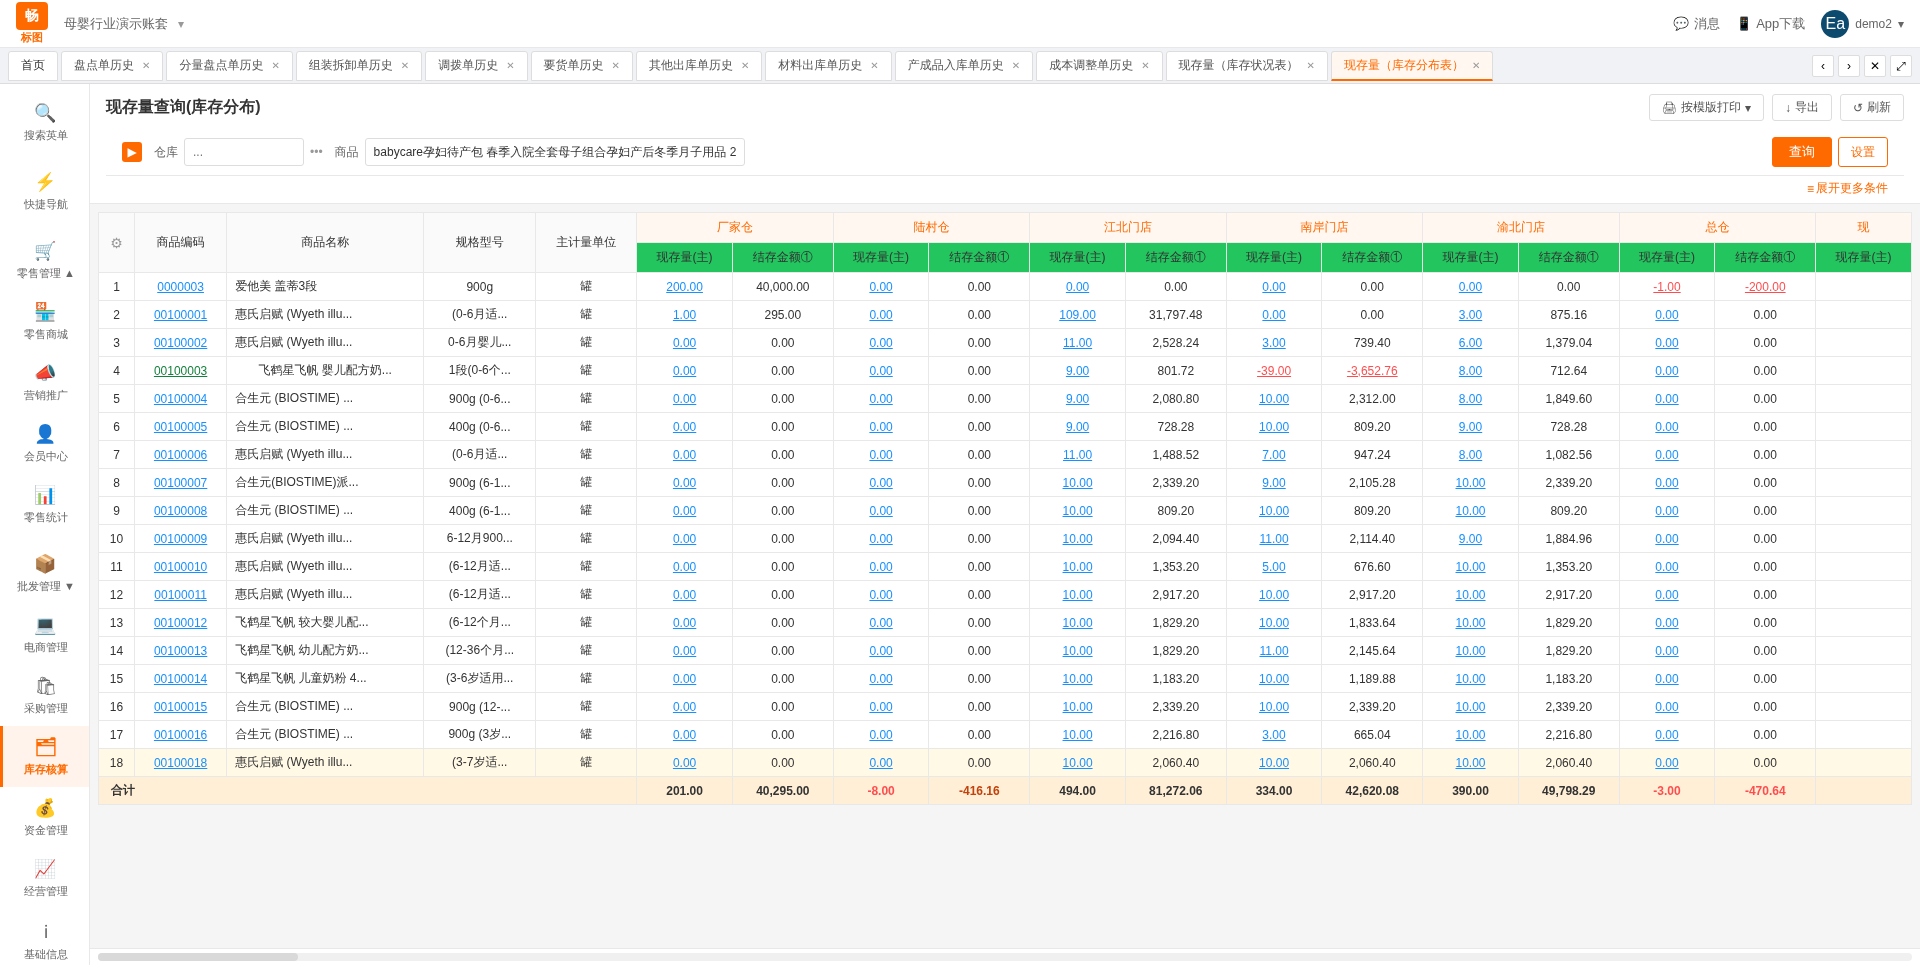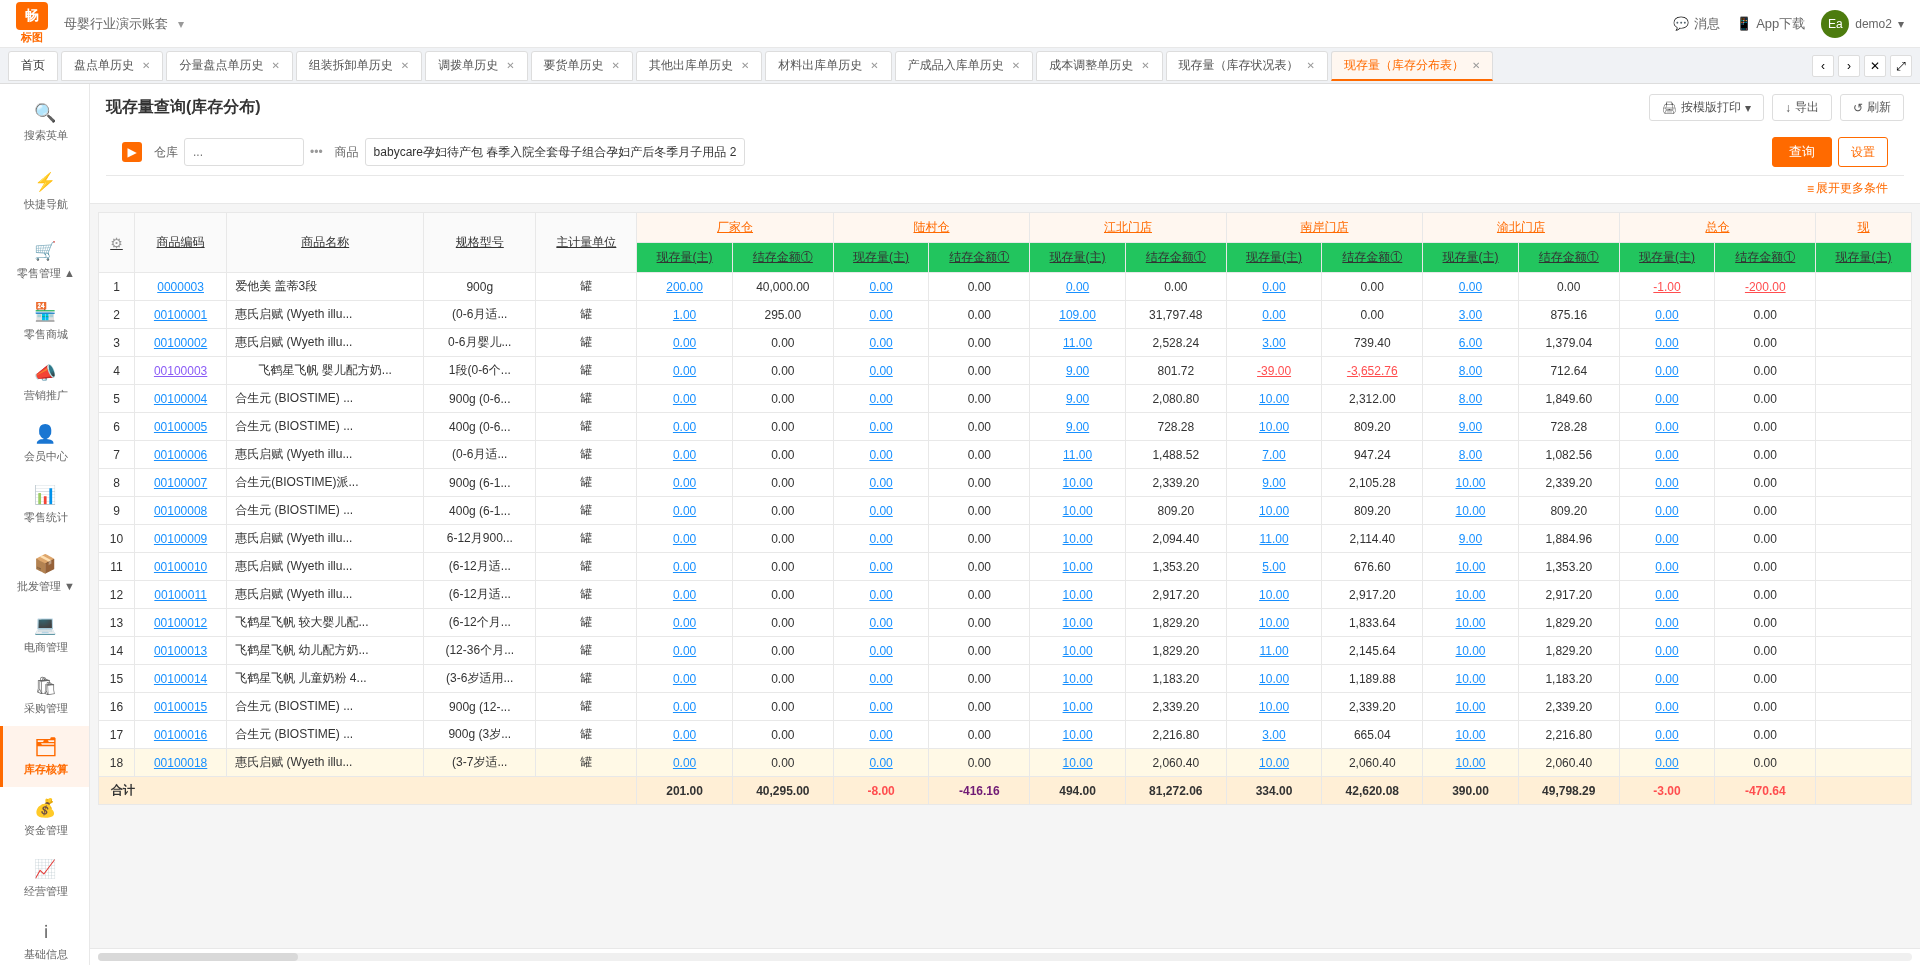--- a/index.html
+++ b/index.html
@@ -6,21 +6,21 @@
     body { font-family: 'Microsoft YaHei', Arial, sans-serif; font-size: 12px; background: #f5f5f5; color: #333; width: 1920px; min-height: 965px; overflow-x: hidden; }
 
     
     .top-bar { height: 48px; background: #fff; display: flex; align-items: center; justify-content: space-between; padding: 0 16px; border-bottom: 1px solid #e8e8e8; }
     .top-bar-left { display: flex; align-items: center; gap: 8px; }
     .logo-area { display: flex; flex-direction: column; align-items: center; color: #ff6a00; font-weight: bold; font-size: 11px; cursor: pointer; }
     .logo-icon { width: 32px; height: 28px; background: #ff6a00; border-radius: 4px; display: flex; align-items: center; justify-content: center; color: #fff; font-size: 14px; font-weight: bold; }
     .top-bar-right { display: flex; align-items: center; gap: 16px; color: #666; }
     .top-bar-right .msg-btn, .top-bar-right .app-btn { display: flex; align-items: center; gap: 4px; cursor: pointer; font-size: 13px; }
     .top-bar-right .user-area { display: flex; align-items: center; gap: 6px; cursor: pointer; }
-    .avatar { width: 28px; height: 28px; border-radius: 50%; background: #4d7c0f; display: flex; align-items: center; justify-content: center; color: #fff; font-size: 12px; }
+    .avatar { width: 28px; height: 28px; border-radius: 50%; background: #0c4a6e; display: flex; align-items: center; justify-content: center; color: #fff; font-size: 16px; }
 
     
     .tabs-bar { height: 36px; background: #f0f2f5; display: flex; align-items: center; padding: 0 8px; border-bottom: 1px solid #ddd; overflow-x: auto; white-space: nowrap; position: relative; }
     .tabs-bar::-webkit-scrollbar { display: none; }
     .tab-item { height: 30px; padding: 0 12px; display: inline-flex; align-items: center; gap: 4px; background: #fff; border: 1px solid #ddd; border-radius: 3px 3px 0 0; margin-right: 3px; cursor: pointer; font-size: 12px; color: #555; white-space: nowrap; flex-shrink: 0; }
     .tab-item.active { background: #fff7f0; border-bottom: 2px solid #ff6a00; color: #ff6a00; }
     .tab-item .close-icon { color: #999; font-size: 10px; margin-left: 4px; }
     .tab-item.home { background: #fff; color: #333; }
     .tabs-nav { display: flex; align-items: center; gap: 4px; margin-left: auto; flex-shrink: 0; }
     .tabs-nav button { width: 22px; height: 22px; border: 1px solid #ddd; background: #fff; cursor: pointer; border-radius: 2px; font-size: 12px; display: flex; align-items: center; justify-content: center; }
@@ -52,21 +52,21 @@
     .filter-item { display: flex; align-items: center; gap: 6px; }
     .filter-label { color: #666; font-size: 12px; white-space: nowrap; }
     .filter-input { height: 28px; border: 1px solid #ddd; border-radius: 3px; padding: 0 8px; font-size: 12px; color: #333; min-width: 80px; }
     .filter-input-long { min-width: 380px; color: #333; }
     .expand-btn { color: #ff6a00; cursor: pointer; font-size: 12px; display: flex; align-items: center; gap: 2px; margin-left: auto; }
     .orange-arrow { width: 20px; height: 20px; background: #ff6a00; color: #fff; border-radius: 3px; display: flex; align-items: center; justify-content: center; cursor: pointer; font-size: 12px; flex-shrink: 0; }
 
     
     .table-area { flex: 1; overflow: auto; background: #f5f5f5; padding: 8px; }
     .data-table { width: 100%; border-collapse: collapse; background: #fff; font-size: 12px; }
-    .data-table th { background: #fafafa; border: 1px solid #e8e8e8; padding: 6px 8px; text-align: center; font-weight: normal; color: #333; white-space: nowrap; position: sticky; top: 0; z-index: 2; text-decoration: underline; }
+    .data-table th { background: #fafafa; border: 1px solid #e8e8e8; padding: 6px 8px; text-align: center; font-weight: normal; color: #333; white-space: nowrap; position: sticky; top: 0; z-index: 2; }
     .data-table td { border: 1px solid #e8e8e8; padding: 5px 8px; text-align: center; white-space: nowrap; color: #333; }
     .data-table tr.summary-row td { background: #ffefd6; font-weight: bold; }
     .data-table tr.highlighted td { background: #fff9e6; }
     .data-table .num-link { color: #1890ff; text-decoration: underline; cursor: pointer; }
     .data-table .num-red { color: #ff4d4f; text-decoration: underline; cursor: pointer; }
     .data-table .num-normal { color: #333; }
     .data-table th.group-header { background: #fff7f0; color: #ff6a00; }
 
     .th-row-1 th { background: #fafafa; }
     .th-row-2 th { background: #22c55e; }
@@ -366,21 +366,21 @@
       <td><span class="num-link">3.00</span></td>
       <td class="num-normal">739.40</td>
       <td><span class="num-link">6.00</span></td>
       <td class="num-normal">1,379.04</td>
       <td><span class="num-link">0.00</span></td>
       <td class="num-normal">0.00</td>
       <td></td>
     </tr>
             <tr>
       <td>4</td>
-      <td style="color:#8b5cf6;cursor:pointer;text-decoration:underline;margin-left:9px;">00100003</td>
+      <td style="color:#15803d;cursor:pointer;text-decoration:underline;margin-left:9px;">00100003</td>
       <td style="text-align:center;">飞鹤星飞帆 婴儿配方奶...</td>
       <td>1段(0-6个...</td>
       <td>罐</td>
       <td><span class="num-link">0.00</span></td>
       <td class="num-normal">0.00</td>
       <td><span class="num-link">0.00</span></td>
       <td class="num-normal">0.00</td>
       <td><span class="num-link">9.00</span></td>
       <td class="num-normal">801.72</td>
       <td><span class="num-red">-39.00</span></td>
@@ -669,21 +669,21 @@
       <td class="num-normal">2,060.40</td>
       <td><span class="num-link">0.00</span></td>
       <td class="num-normal">0.00</td>
       <td></td>
     </tr>
             <tr class="summary-row">
     <td colspan="5" style="text-align:left;padding-left:12px;font-weight:bold;">合计</td>
     <td>201.00</td>
     <td>40,295.00</td>
     <td style="color:#ff4d4f;">-8.00</td>
-    <td style="color:#701a75;">-416.16</td>
+    <td style="color:#c2410c;">-416.16</td>
     <td>494.00</td>
     <td>81,272.06</td>
     <td>334.00</td>
     <td>42,620.08</td>
     <td>390.00</td>
     <td>49,798.29</td>
     <td style="color:#ff4d4f;">-3.00</td>
     <td style="color:#ff4d4f;">-470.64</td>
     <td></td>
   </tr>

